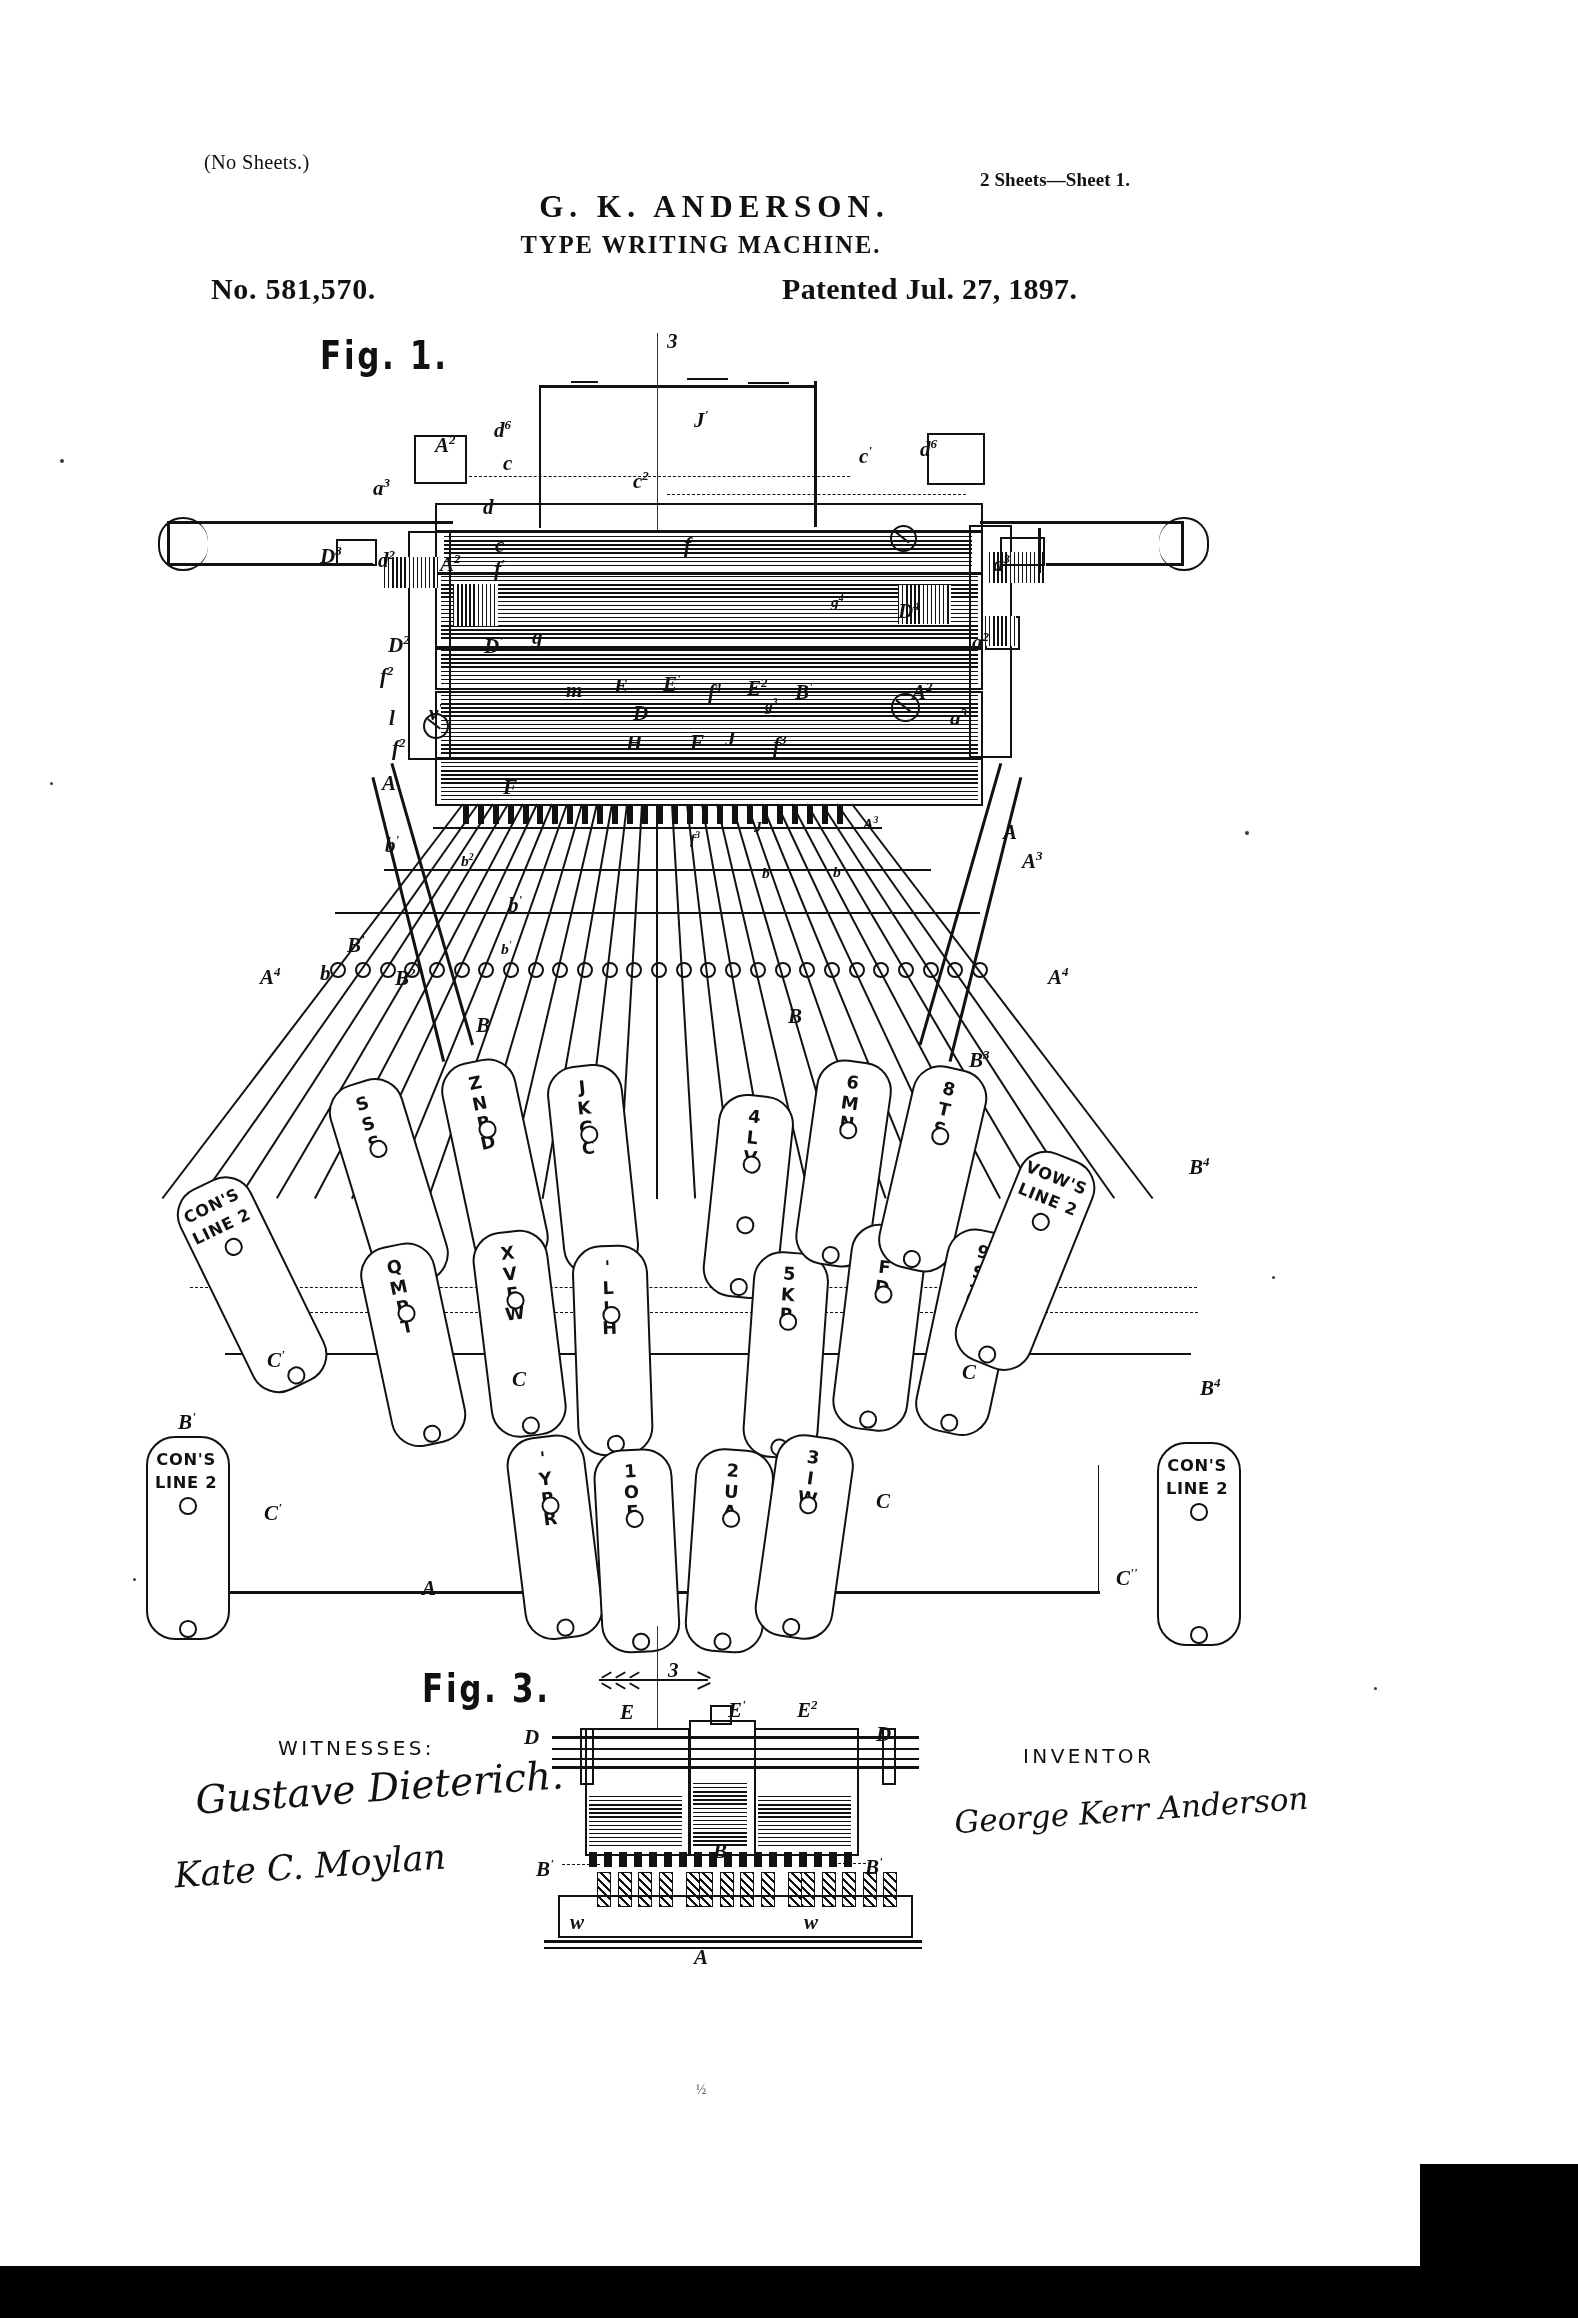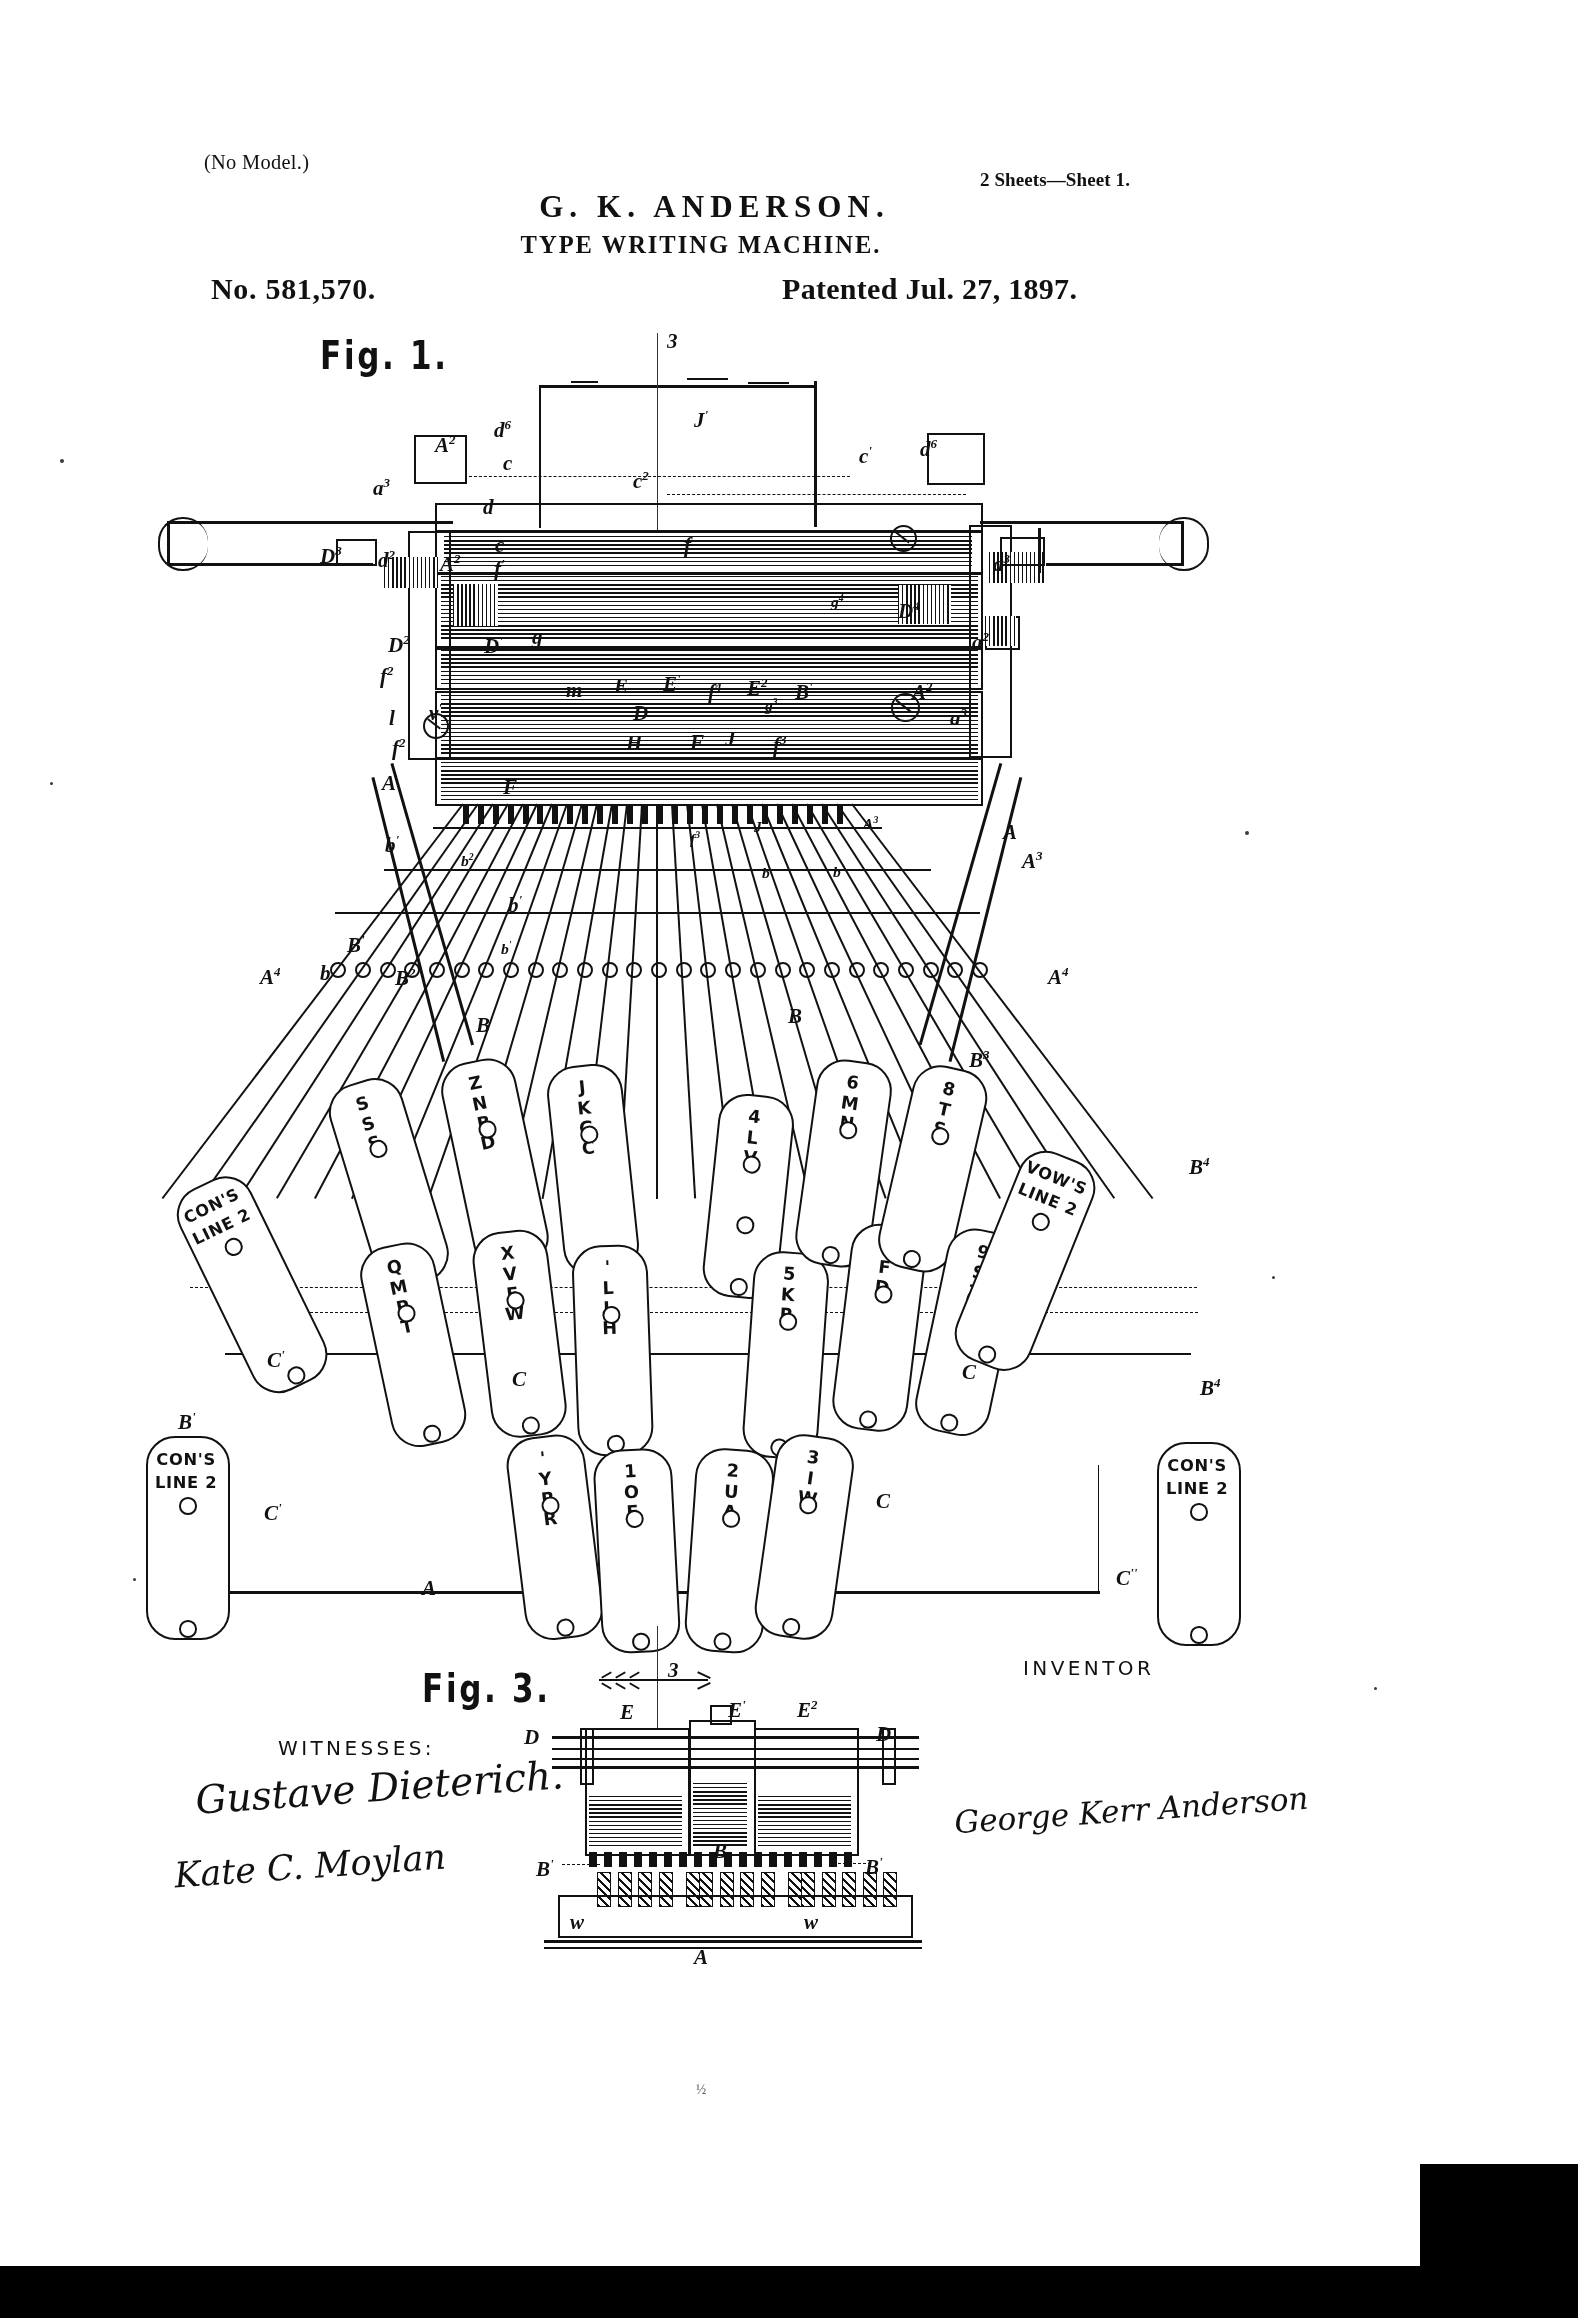--- a/index.html
+++ b/index.html
@@ -62,21 +62,21 @@
   .shell{position:absolute;border:2.7px solid #111;background:transparent;}
   .hatch{position:absolute;background:repeating-linear-gradient(180deg,#111 0 1.4px,#fff 1.4px 4.1px);}
   .hatchv{position:absolute;background:repeating-linear-gradient(90deg,#111 0 1.4px,#fff 1.4px 4.1px);}
   .hatchd{position:absolute;background:repeating-linear-gradient(45deg,#111 0 2px,#fff 2px 6.1px);border:1.4px solid #111;}
 </style>
 </head>
 <body>
 
 <div id="page">
 
-  <div class="hdr no-model">(No Model.)</div>
+  <div class="hdr no-model">(No Sheets.)</div>
   <div class="hdr sheets">2 Sheets—Sheet 1.</div>
   <div class="hdr title-line">TYPE WRITING MACHINE.</div>
   <div class="hdr inv-name">G. K. ANDERSON.</div>
   <div class="hdr pat-no">No. 581,570.</div>
   <div class="hdr pat-date">Patented Jul. 27, 1897.</div>
 
   <div class="figcap fig1cap">Fig. 1.</div>
 
   <div id="fig1"></div>
 
@@ -609,21 +609,21 @@
       <div class="ref  lg" style="left: 536px; top: 1857px;">B<sup>'</sup></div>
       <div class="ref  lg" style="left: 865px; top: 1855px;">B<sup>'</sup></div>
       <div class="ref  lg" style="left: 570px; top: 1912px;">w</div>
       <div class="ref  lg" style="left: 804px; top: 1912px;">w</div>
       <div class="ref  lg" style="left: 694px; top: 1947px;">A</div>
     </div>
 
   <div class="sigcap" style="left:278px;top:1736px;">WITNESSES:</div>
   <div class="sig sig1" style="left:195px;top:1765px;">Gustave Dieterich.</div>
   <div class="sig sig2" style="left:174px;top:1846px;">Kate C. Moylan</div>
-  <div class="sigcap" style="left:1023px;top:1656px;">INVENTOR</div>
+  <div class="sigcap" style="left:1023px;top:1744px;">INVENTOR</div>
   <div class="sig sig3" style="left:954px;top:1792px;">George Kerr Anderson</div>
 
   <div class="pgnum">½</div>
 
   <div class="scan-dark-bottom"></div>
   <div class="scan-dark-right"></div>
   <div class="speck" style="left:60px;top:459px;width:4.1px;height:4.1px;"></div>
   <div class="speck" style="left:50px;top:782px;width:3.4px;height:3.4px;"></div>
   <div class="speck" style="left:1245px;top:831px;width:4.1px;height:4.1px;"></div>
   <div class="speck" style="left:1272px;top:1276px;width:3.4px;height:3.4px;"></div>

